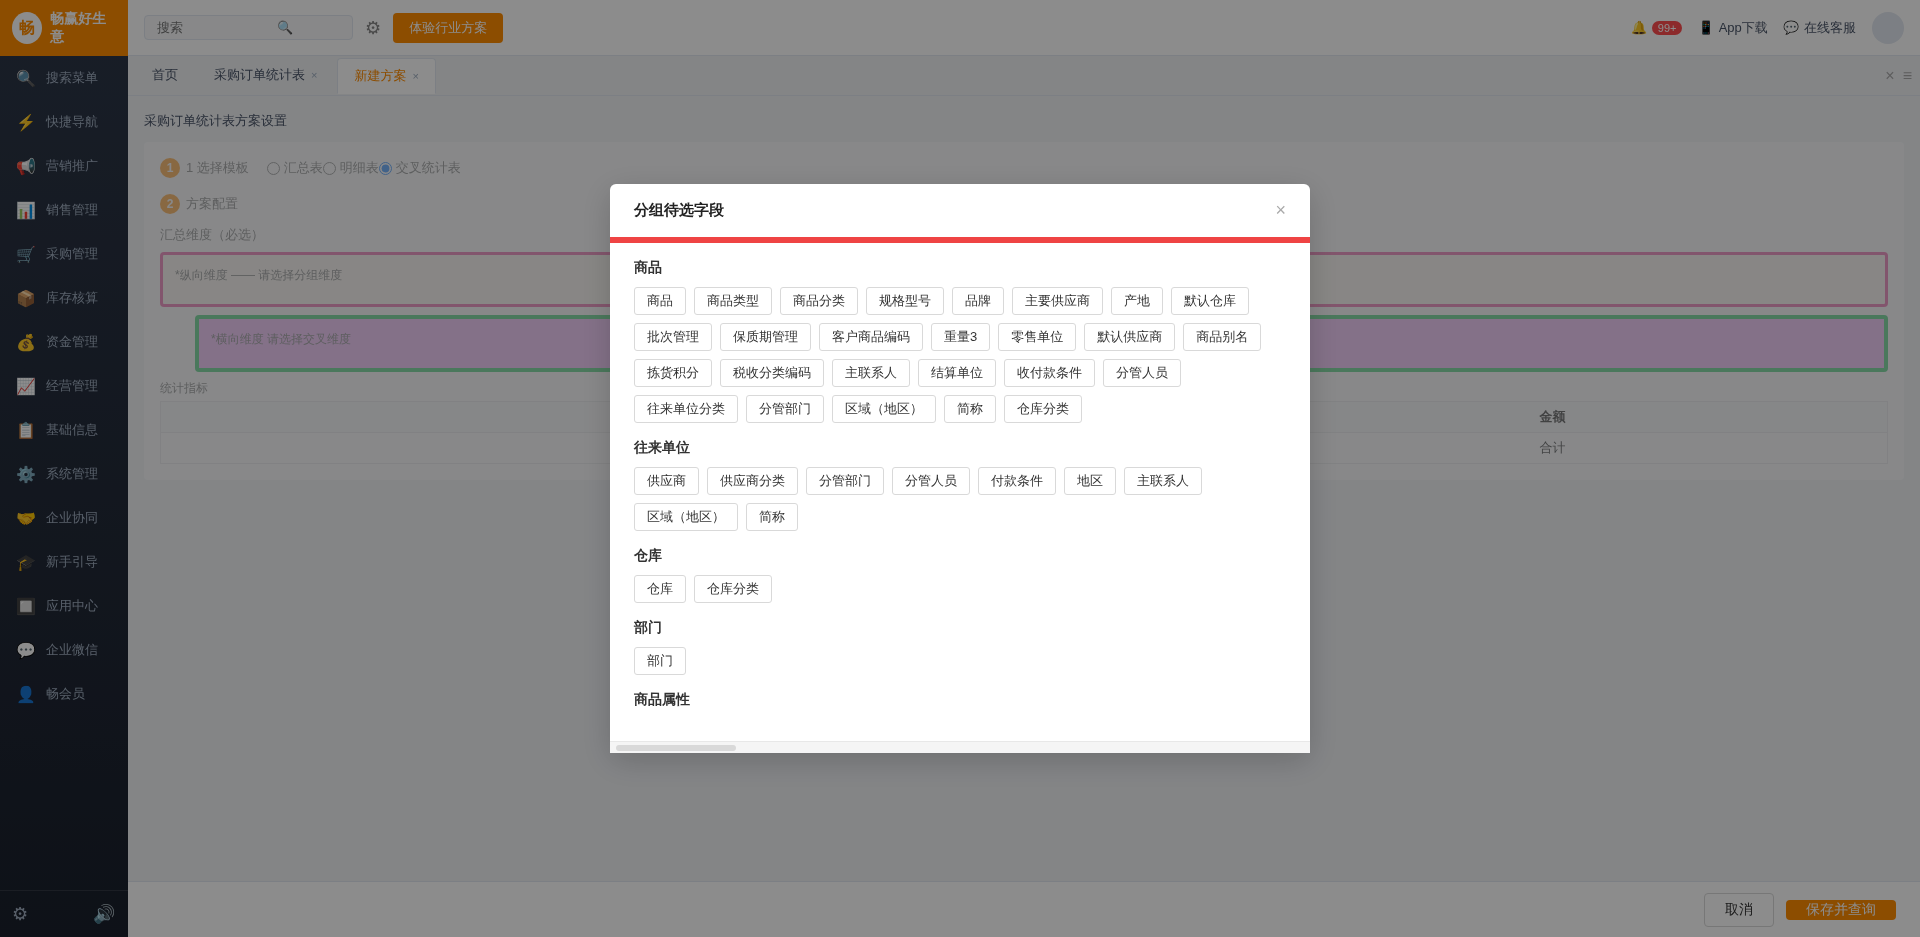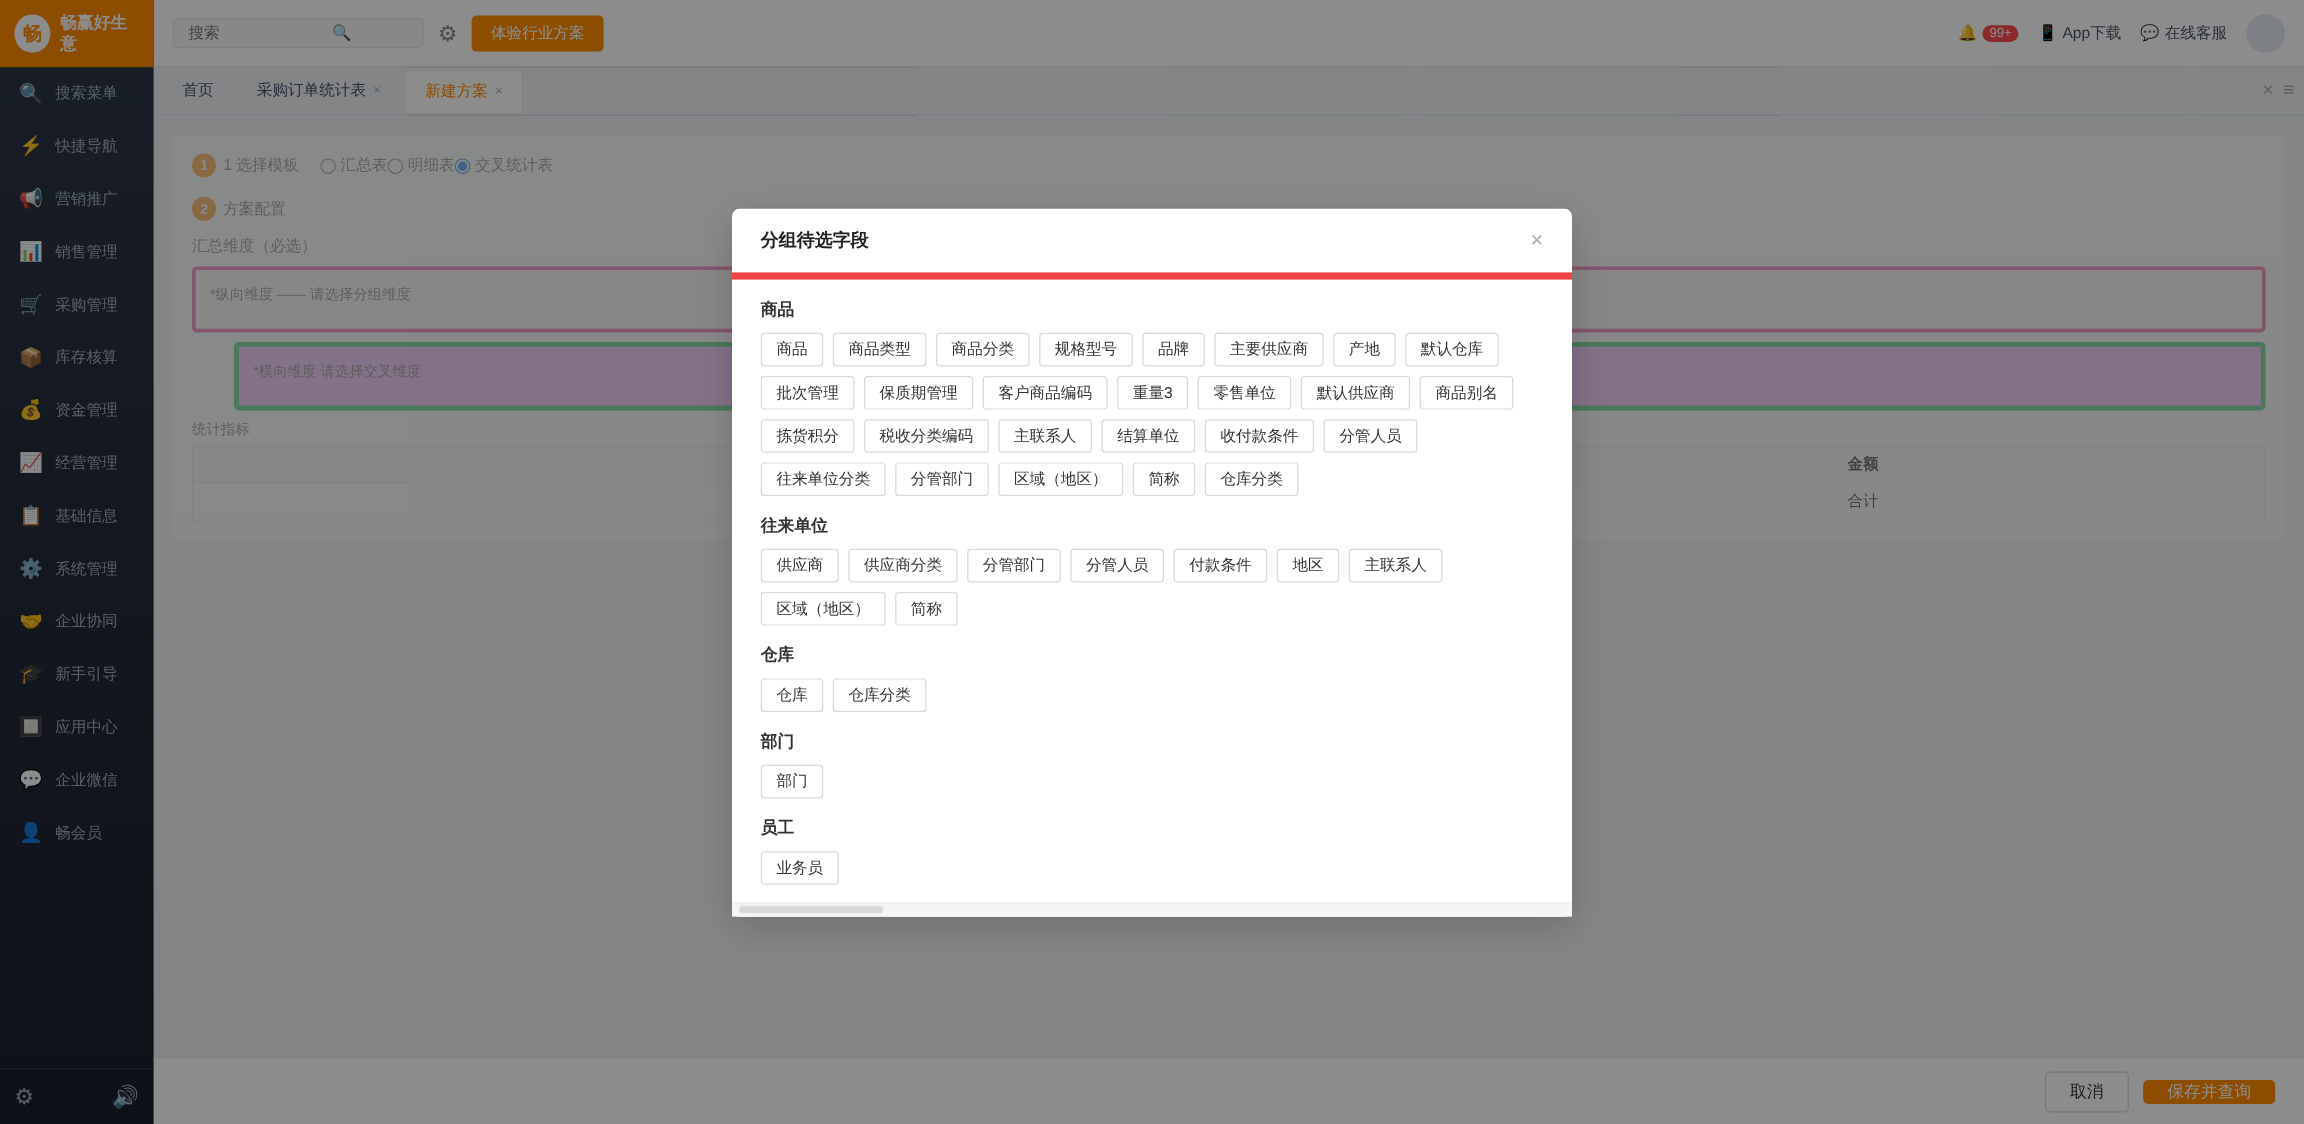--- a/index.html
+++ b/index.html
@@ -274,20 +274,21 @@
         <span class="tab-close">×</span>
       </div>
     </div>
   <div class="tabs-actions">
     <span style="color:#aaa;font-size:16px;cursor:pointer;">×</span>
     <span style="color:#aaa;font-size:16px;cursor:pointer;">≡</span>
   </div>
 </div>
 
 <div class="main">
+  <div class="breadcrumb">采购订单统计表方案设置</div>
   <div class="bg-content" style="opacity:0.5;">
     <div class="step-bar">
       <div class="step-item">
         <div class="step-num">1</div>
         <span>1 选择模板</span>
         <div class="radio-group" style="margin-left:12px;">
           <label class="radio-item">
               <input type="radio" name="tpl" style=""> 
               <span>汇总表</span>
             </label>
@@ -389,26 +390,20 @@
             <div class="field-tag">仓库分类</div>
           </div>
         </div>
         <div class="field-section">
           <div class="field-section-title">部门</div>
           <div class="field-tags">
             <div class="field-tag">部门</div>
           </div>
         </div>
         <div class="field-section">
-          <div class="field-section-title">员工</div>
-          <div class="field-tags">
-            <div class="field-tag">业务员</div>
-          </div>
-        </div>
-        <div class="field-section">
           <div class="field-section-title">商品属性</div>
         </div>
       </div>
     <div class="modal-hscroll">
       <div class="modal-hscroll-thumb"></div>
     </div>
   </div>
 </div>
 
 <div class="footer-bar">

